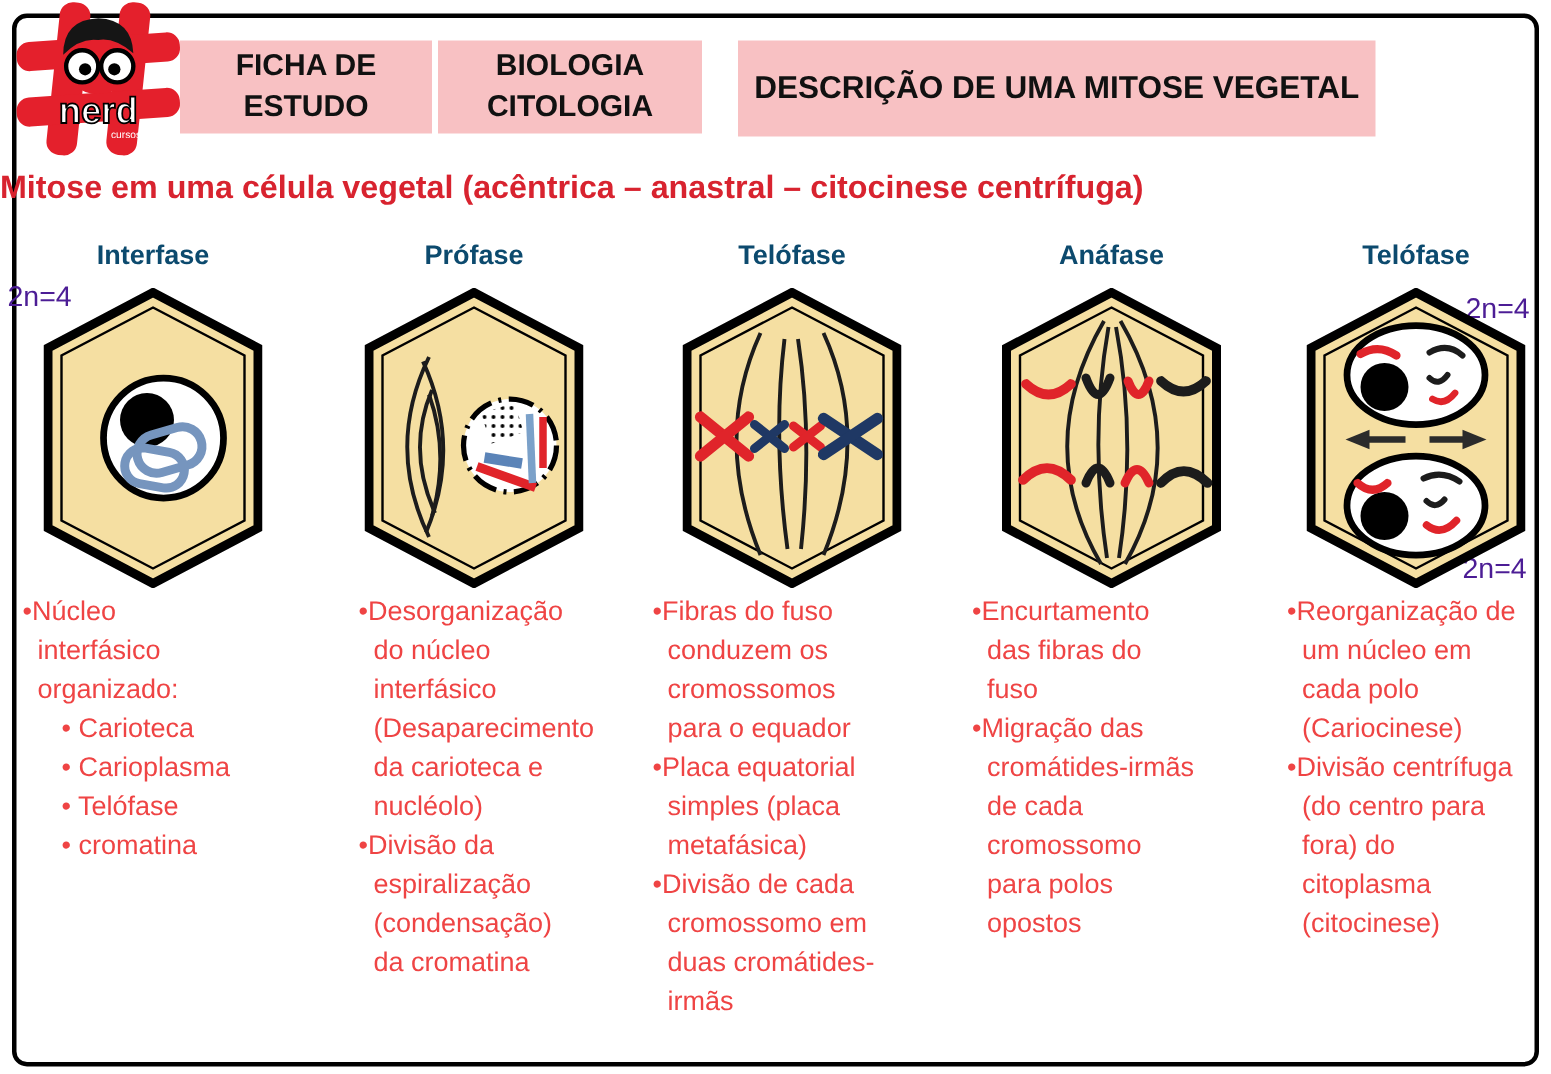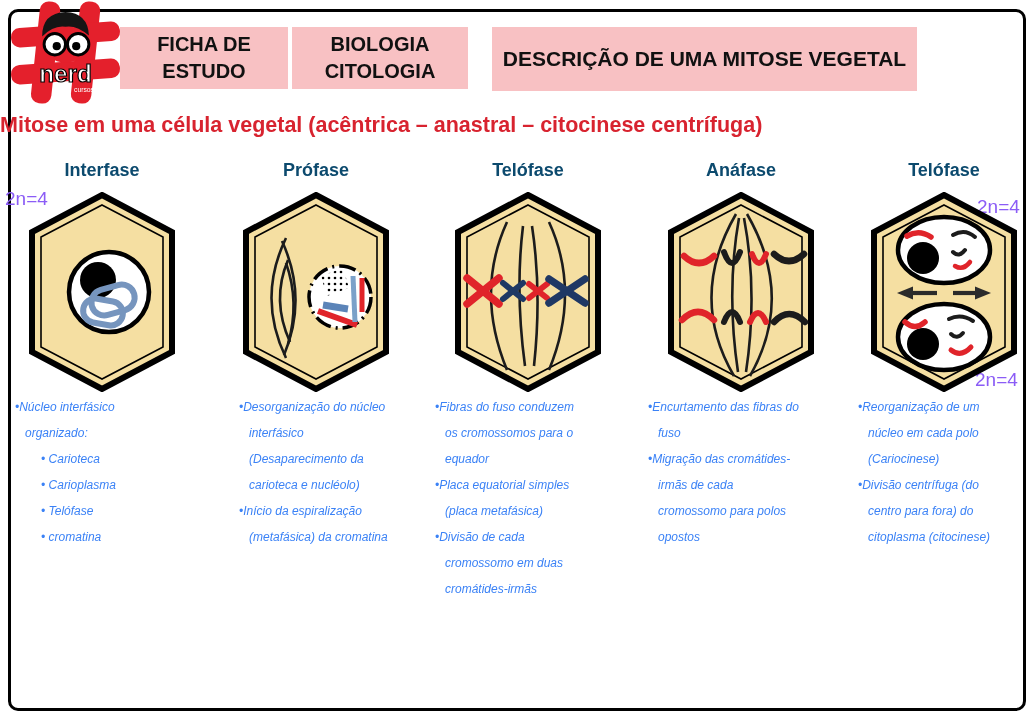--- a/index.html
+++ b/index.html
@@ -9,22 +9,22 @@
          border:3px solid #000;border-radius:10px;}
   .logo{position:absolute;left:10px;top:0;width:112px;height:106px;}
   .hbox{position:absolute;background:#f8c1c3;display:flex;flex-direction:column;
         align-items:center;justify-content:center;font-weight:bold;font-size:20px;
         line-height:1.35;color:#111;text-align:center;}
   .subtitle{position:absolute;left:0;top:113px;width:1034px;text-align:left;
             font-weight:bold;font-size:21.5px;color:#d8232f;}
   .phase-name{position:absolute;top:160px;width:200px;text-align:center;
               font-weight:bold;font-size:18px;color:#0c4a6e;}
   .hex{position:absolute;top:192px;width:146px;height:200px;}
-  .ploidy{position:absolute;font-size:19px;color:#8b5cf6;}
-  .tcol{position:absolute;top:394px;font-size:12px;line-height:26px;color:#3b82f6;font-style:italic;}
+  .ploidy{position:absolute;font-size:19px;color:#4c1d95;}
+  .tcol{position:absolute;top:394px;font-size:18px;line-height:26px;color:#ef4444;}
   .bullet{padding-left:10px;text-indent:-10px;}
   .subs{margin-left:26px;}
 </style>
 </head>
 <body>
 
 <div class="page">
 
   <div class="frame"></div>
 
@@ -181,21 +181,21 @@
     <div class="subs">
       <div>• Carioteca</div>
       <div>• Carioplasma</div>
       <div>• Telófase</div>
       <div>• cromatina</div>
     </div>
   </div>
 
   <div class="tcol" style="left:239px;width:152px;">
     <div class="bullet">•Desorganização do núcleo interfásico (Desaparecimento da carioteca e nucléolo)</div>
-    <div class="bullet">•Início da espiralização (metafásica) da cromatina</div>
+    <div class="bullet">•Divisão da espiralização (condensação) da cromatina</div>
   </div>
 
   <div class="tcol" style="left:648px;width:152px;">
     <div class="bullet">•Encurtamento das fibras do fuso</div>
     <div class="bullet">•Migração das cromátides-irmãs de cada cromossomo para polos opostos</div>
   </div>
 
   <div class="tcol" style="left:435px;width:153px;">
     <div class="bullet">•Fibras do fuso conduzem os cromossomos para o equador</div>
     <div class="bullet">•Placa equatorial simples (placa metafásica)</div>

